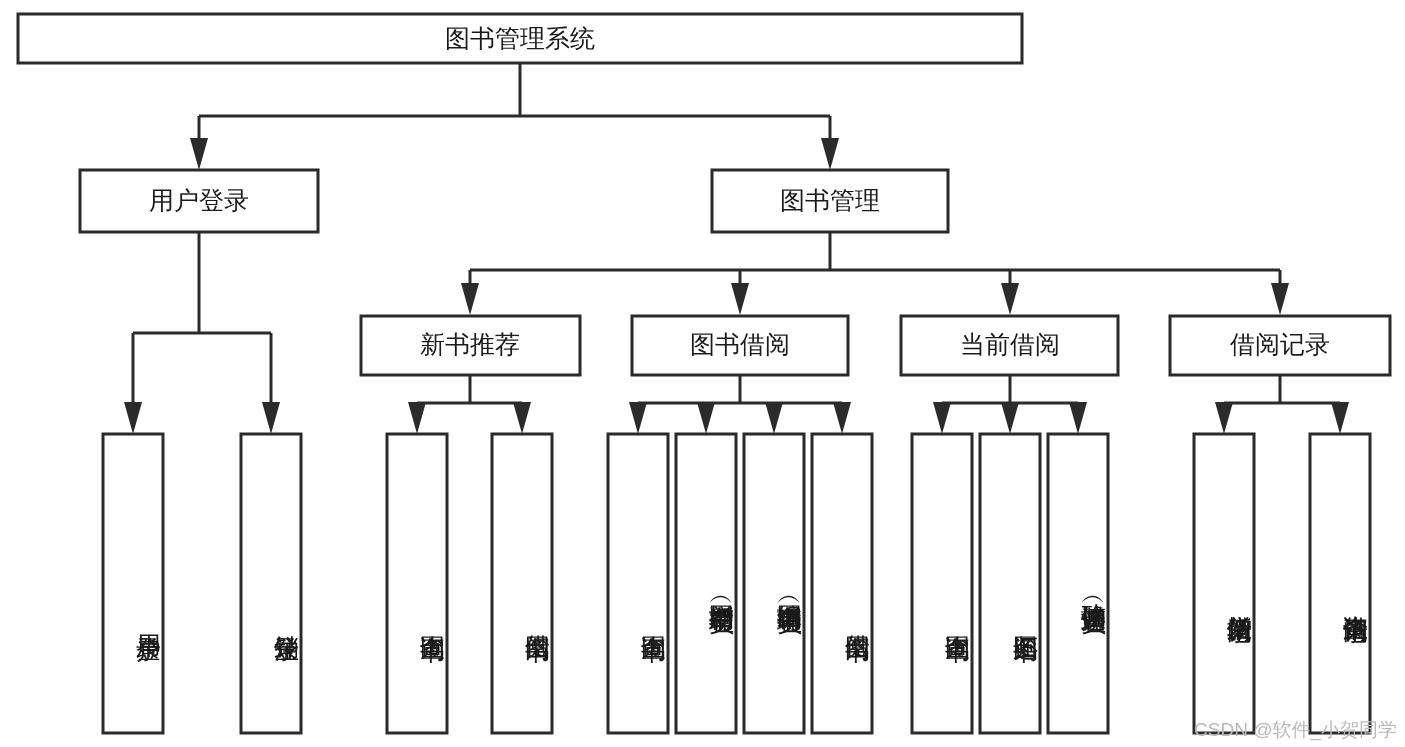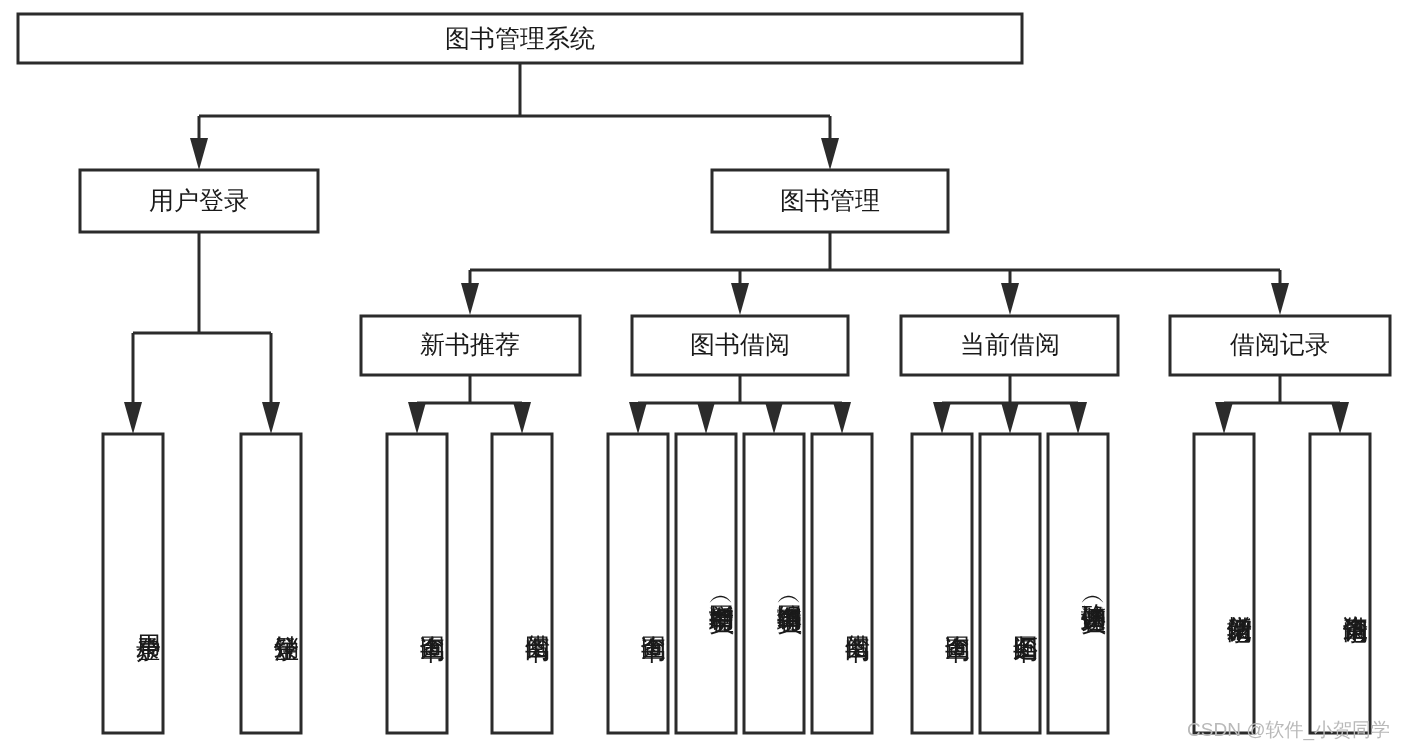--- a/index.html
+++ b/index.html
@@ -61,21 +61,21 @@
     color: #1a1a1a;
     letter-spacing: 1px;
     white-space: nowrap;
     pointer-events: none;
     display: flex;
     align-items: flex-start;
     justify-content: center;
   }
   .watermark {
     position: absolute;
-    right: 15px;
+    right: 8px;
     bottom: 4px;
     font-family: "Liberation Sans", "DejaVu Sans", sans-serif;
     font-size: 19px;
     color: #b9b9b9;
     white-space: nowrap;
   }
 </style>
 </head>
 <body>
 

